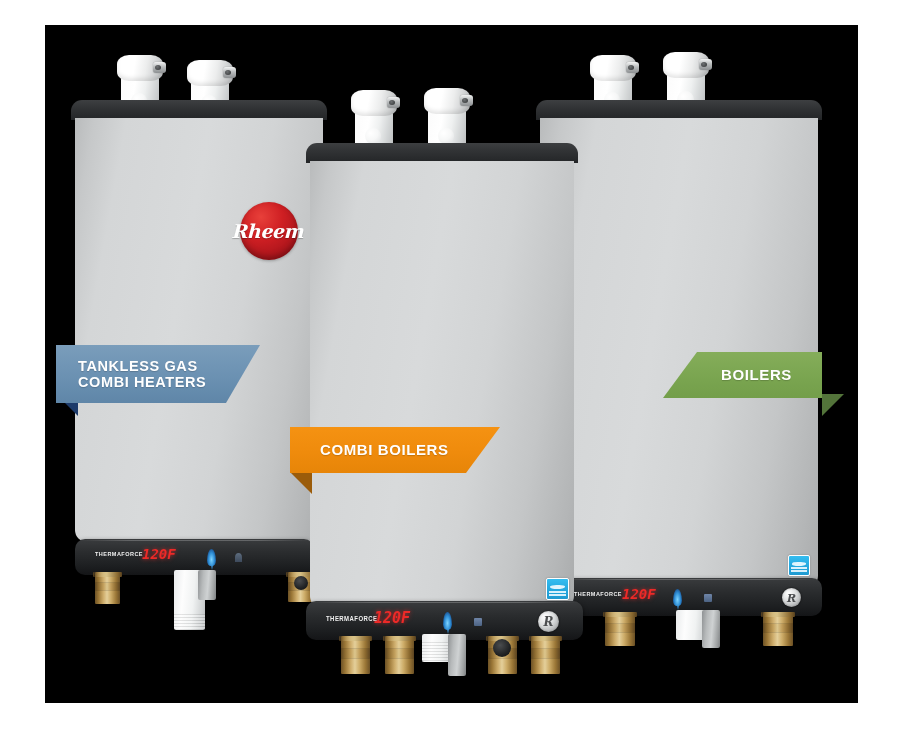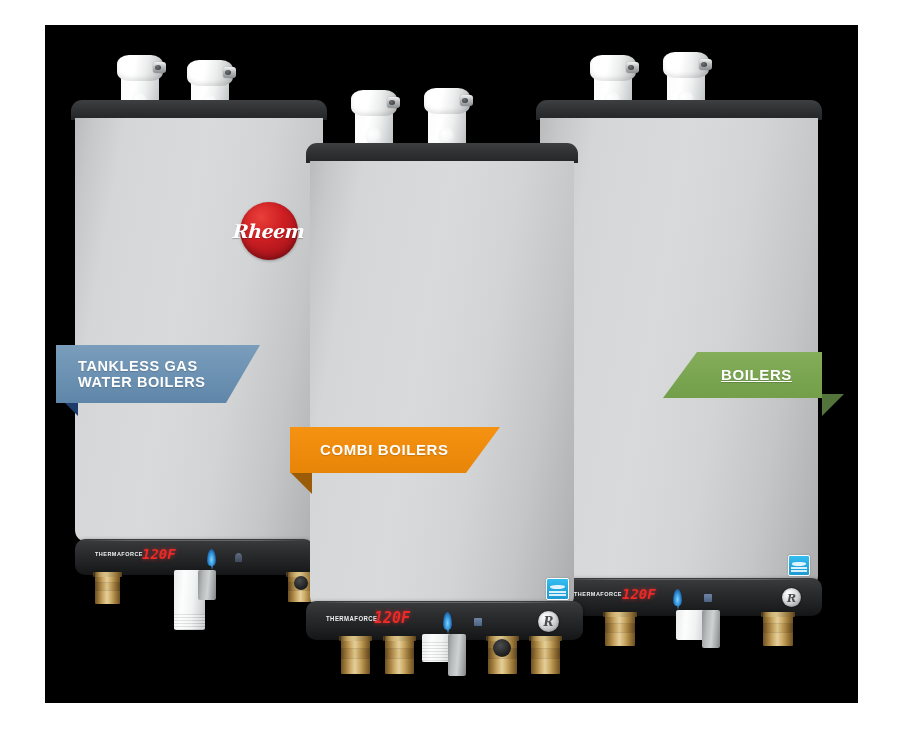--- a/index.html
+++ b/index.html
@@ -270,21 +270,21 @@
   }
   
   .fold {
     position: absolute;
     width: 0; height: 0;
     z-index: 35;
   }
 
   .ribbon-blue  { background: linear-gradient(180deg,#7a9dbb 0%,#6b91b2 55%,#5f86a8 100%); }
   .ribbon-orange{ background: linear-gradient(180deg,#f59212 0%,#ef8b0c 55%,#e78508 100%); }
-  .ribbon-green { background: linear-gradient(180deg,#85ad5a 0%,#7aa550 55%,#739e4a 100%); text-decoration: underline; }
+  .ribbon-green { background: linear-gradient(180deg,#85ad5a 0%,#7aa550 55%,#739e4a 100%); }
 </style>
 </head>
 <body>
 
 <div id="stage">
 
   <div id="backdrop"></div>
 
   <div class="unit" style="left:536px; top:50px; width:290px; height:565px; z-index:10;">
 
@@ -374,21 +374,21 @@
       <div class="cap"></div>
       <div class="band" style="top:11px; height:7px;"></div>
     </div>
     <div class="black-fitting" style="left:226px; top:534px; width:14px; height:14px;"></div>
   </div>
 
   <div class="fold" style="left:56px; top:394px; border-right:22px solid #1d3b6b; border-bottom:22px solid transparent;"></div>
   <div class="ribbon ribbon-blue right-point" style="left:56px; top:345px; width:204px; height:58px; font-size:14.5px;">
     <div>
       <div class="label">TANKLESS GAS</div>
-      <div class="label">WATER BOILERS</div>
+      <div class="label">COMBI HEATERS</div>
     </div>
   </div>
 
   <div class="unit" style="left:300px; top:88px; width:290px; height:580px; z-index:30;">
 
     <div class="vent" style="left:55px; top:2px; height:58px;">
       <div class="tube" style="height:45px;"></div>
       <div class="collar"></div>
       <div class="knob" style="left:10px; top:38px; width:16px; height:16px;"></div>
       <div class="clip"></div>

